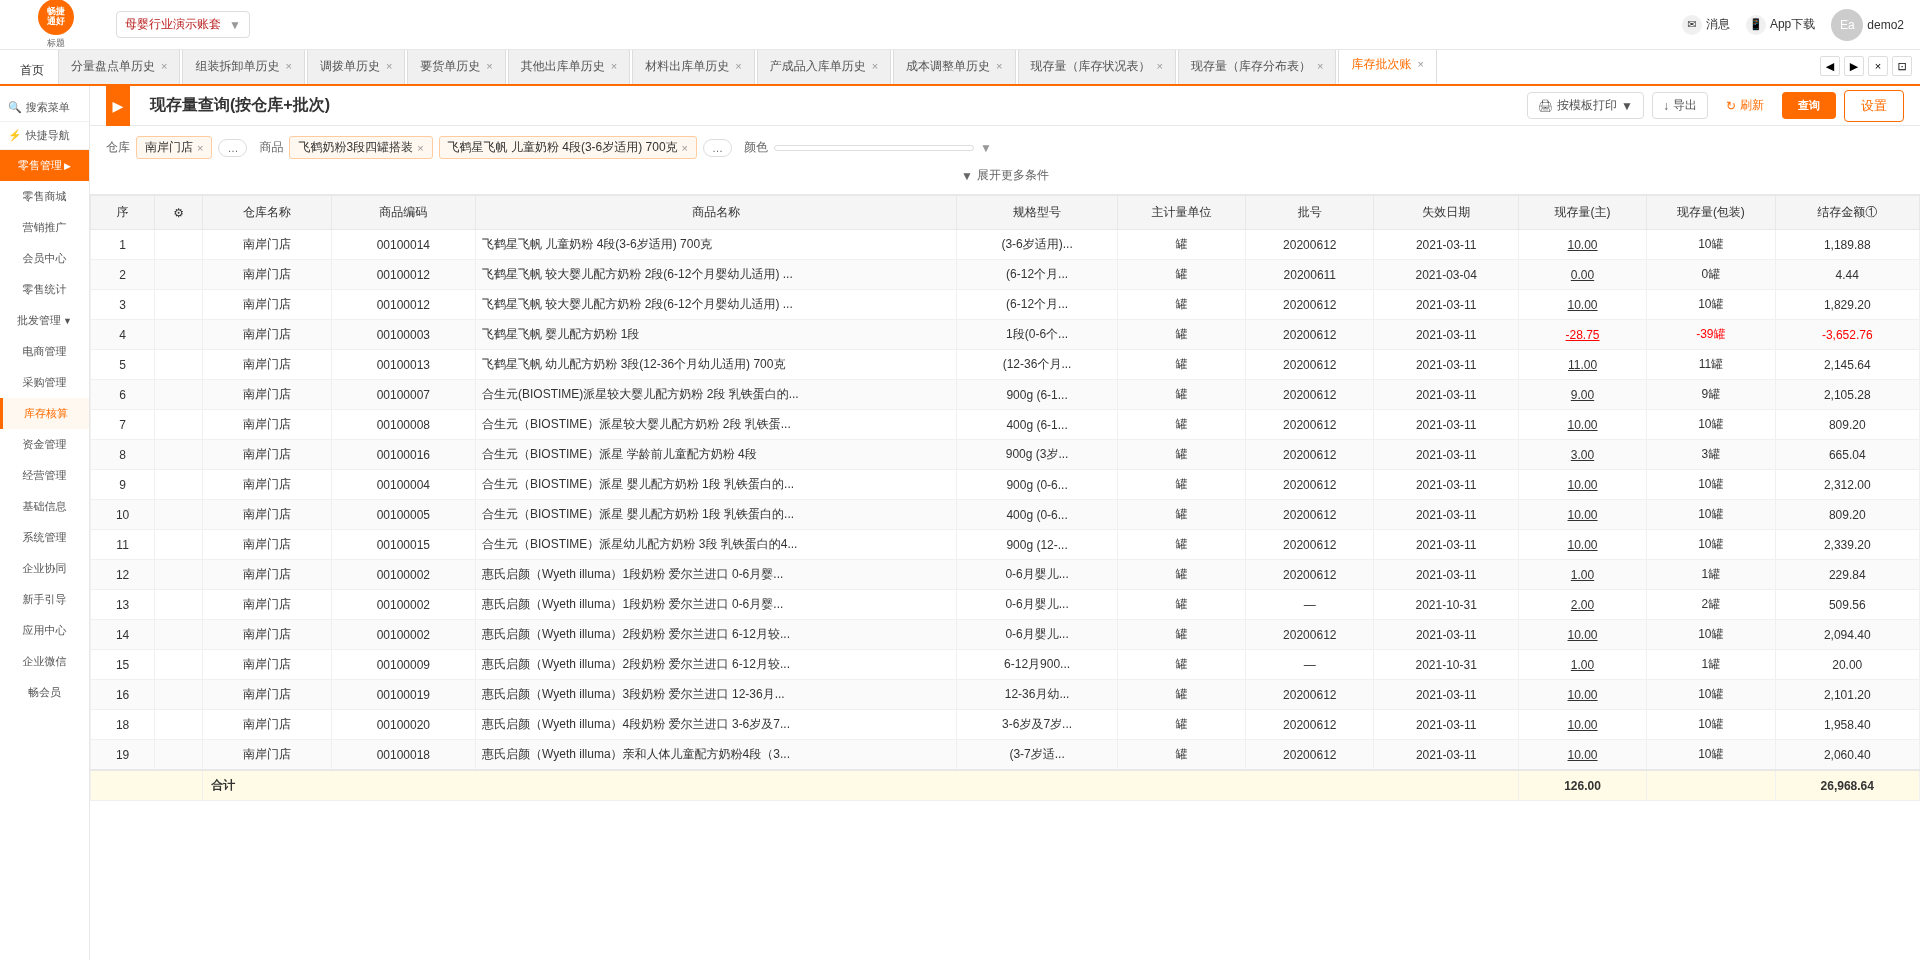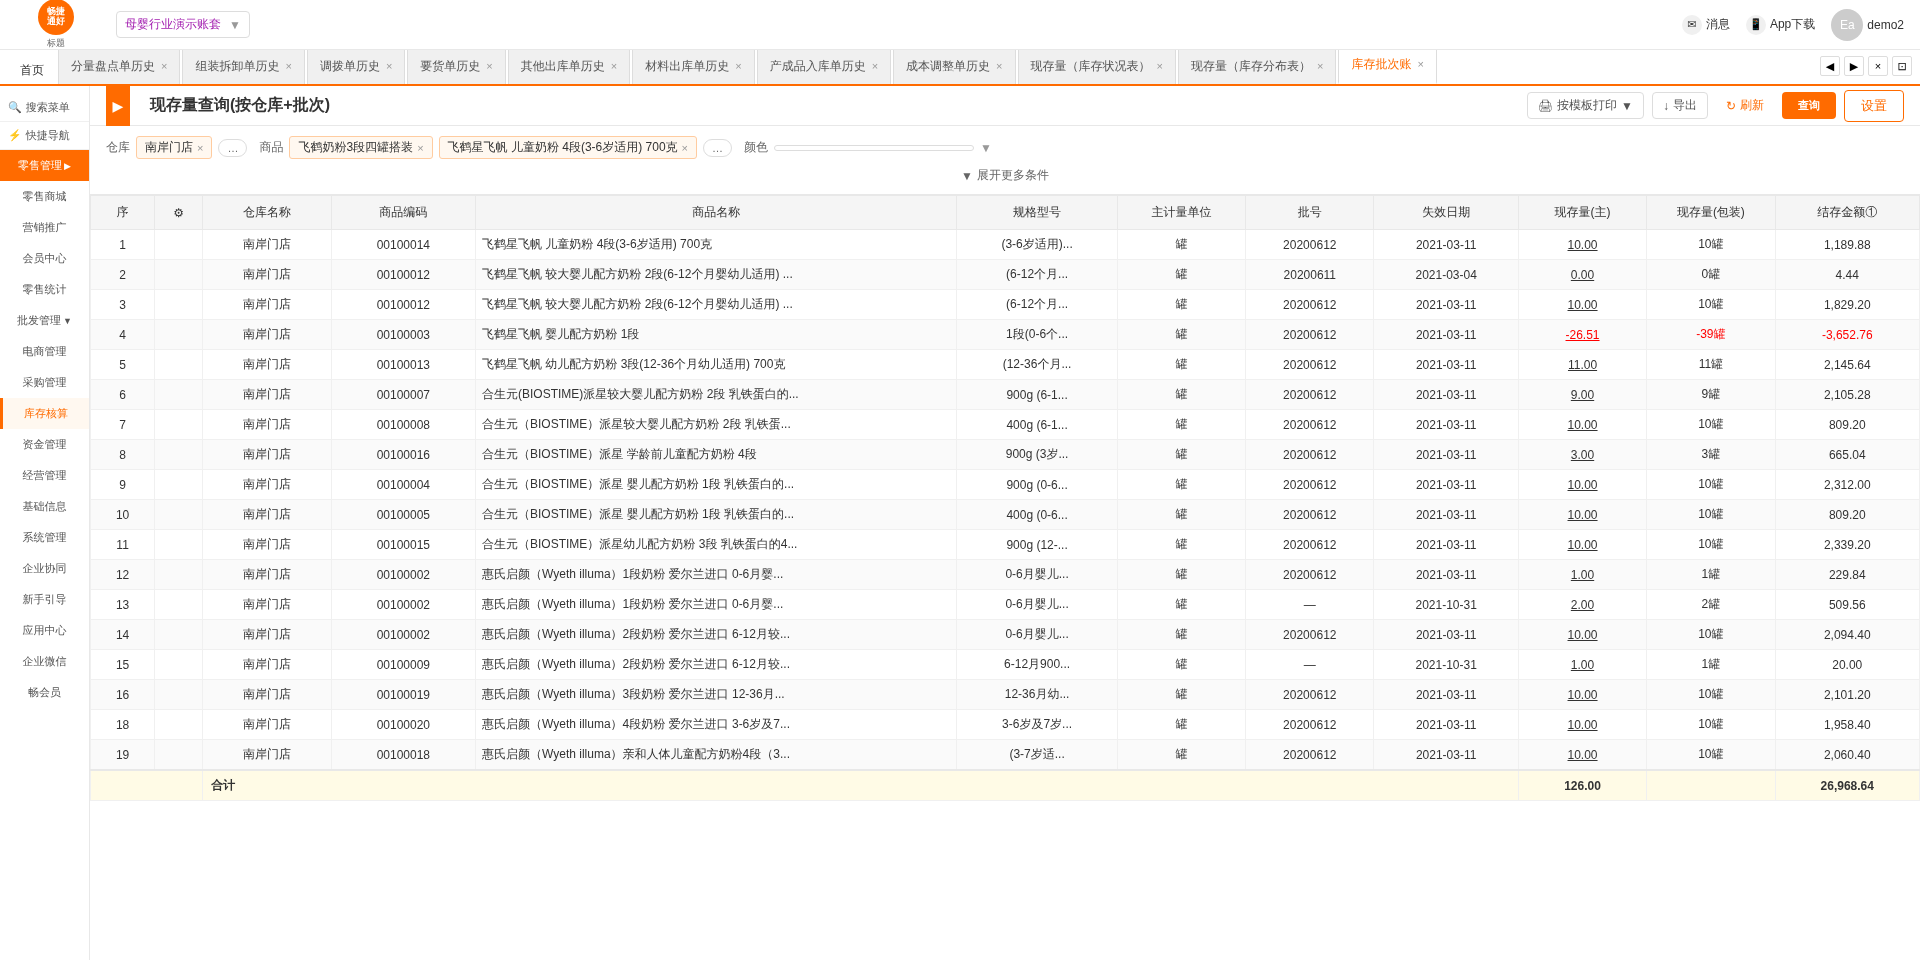--- a/index.html
+++ b/index.html
@@ -41,21 +41,21 @@
     }
     .workspace-selector {
       display: flex;
       align-items: center;
       border: 1px solid #ddd;
       border-radius: 4px;
       padding: 4px 8px;
       cursor: pointer;
       margin-right: auto;
     }
-    .workspace-selector span { font-size: 12px; color: #a21caf; }
+    .workspace-selector span { font-size: 12px; color: #b91c1c; }
     .workspace-selector .arrow { margin-left: 8px; color: #999; }
     .top-right {
       display: flex;
       align-items: center;
       gap: 16px;
     }
     .top-btn {
       display: flex;
       align-items: center;
       gap: 4px;
@@ -664,21 +664,21 @@
             <tr>
     <td>4</td>
     <td></td>
     <td>南岸门店</td>
     <td>00100003</td>
     <td class="text-left" title="飞鹤星飞帆 婴儿配方奶粉 1段">飞鹤星飞帆 婴儿配方奶粉 1段</td>
     <td>1段(0-6个...</td>
     <td>罐</td>
     <td>20200612</td>
     <td>2021-03-11</td>
-    <td style="color:red; text-decoration:underline; cursor:pointer;">-26.51</td>
+    <td style="color:red; text-decoration:underline; cursor:pointer;">-28.75</td>
     <td style="color:red;">-39罐</td>
     <td style="color:red;">-3,652.76</td>
   </tr>
             <tr>
     <td>5</td>
     <td></td>
     <td>南岸门店</td>
     <td>00100013</td>
     <td class="text-left" title="飞鹤星飞帆 幼儿配方奶粉 3段(12-36个月幼儿适用) 700克">飞鹤星飞帆 幼儿配方奶粉 3段(12-36个月幼儿适用) 700克</td>
     <td>(12-36个月...</td>

